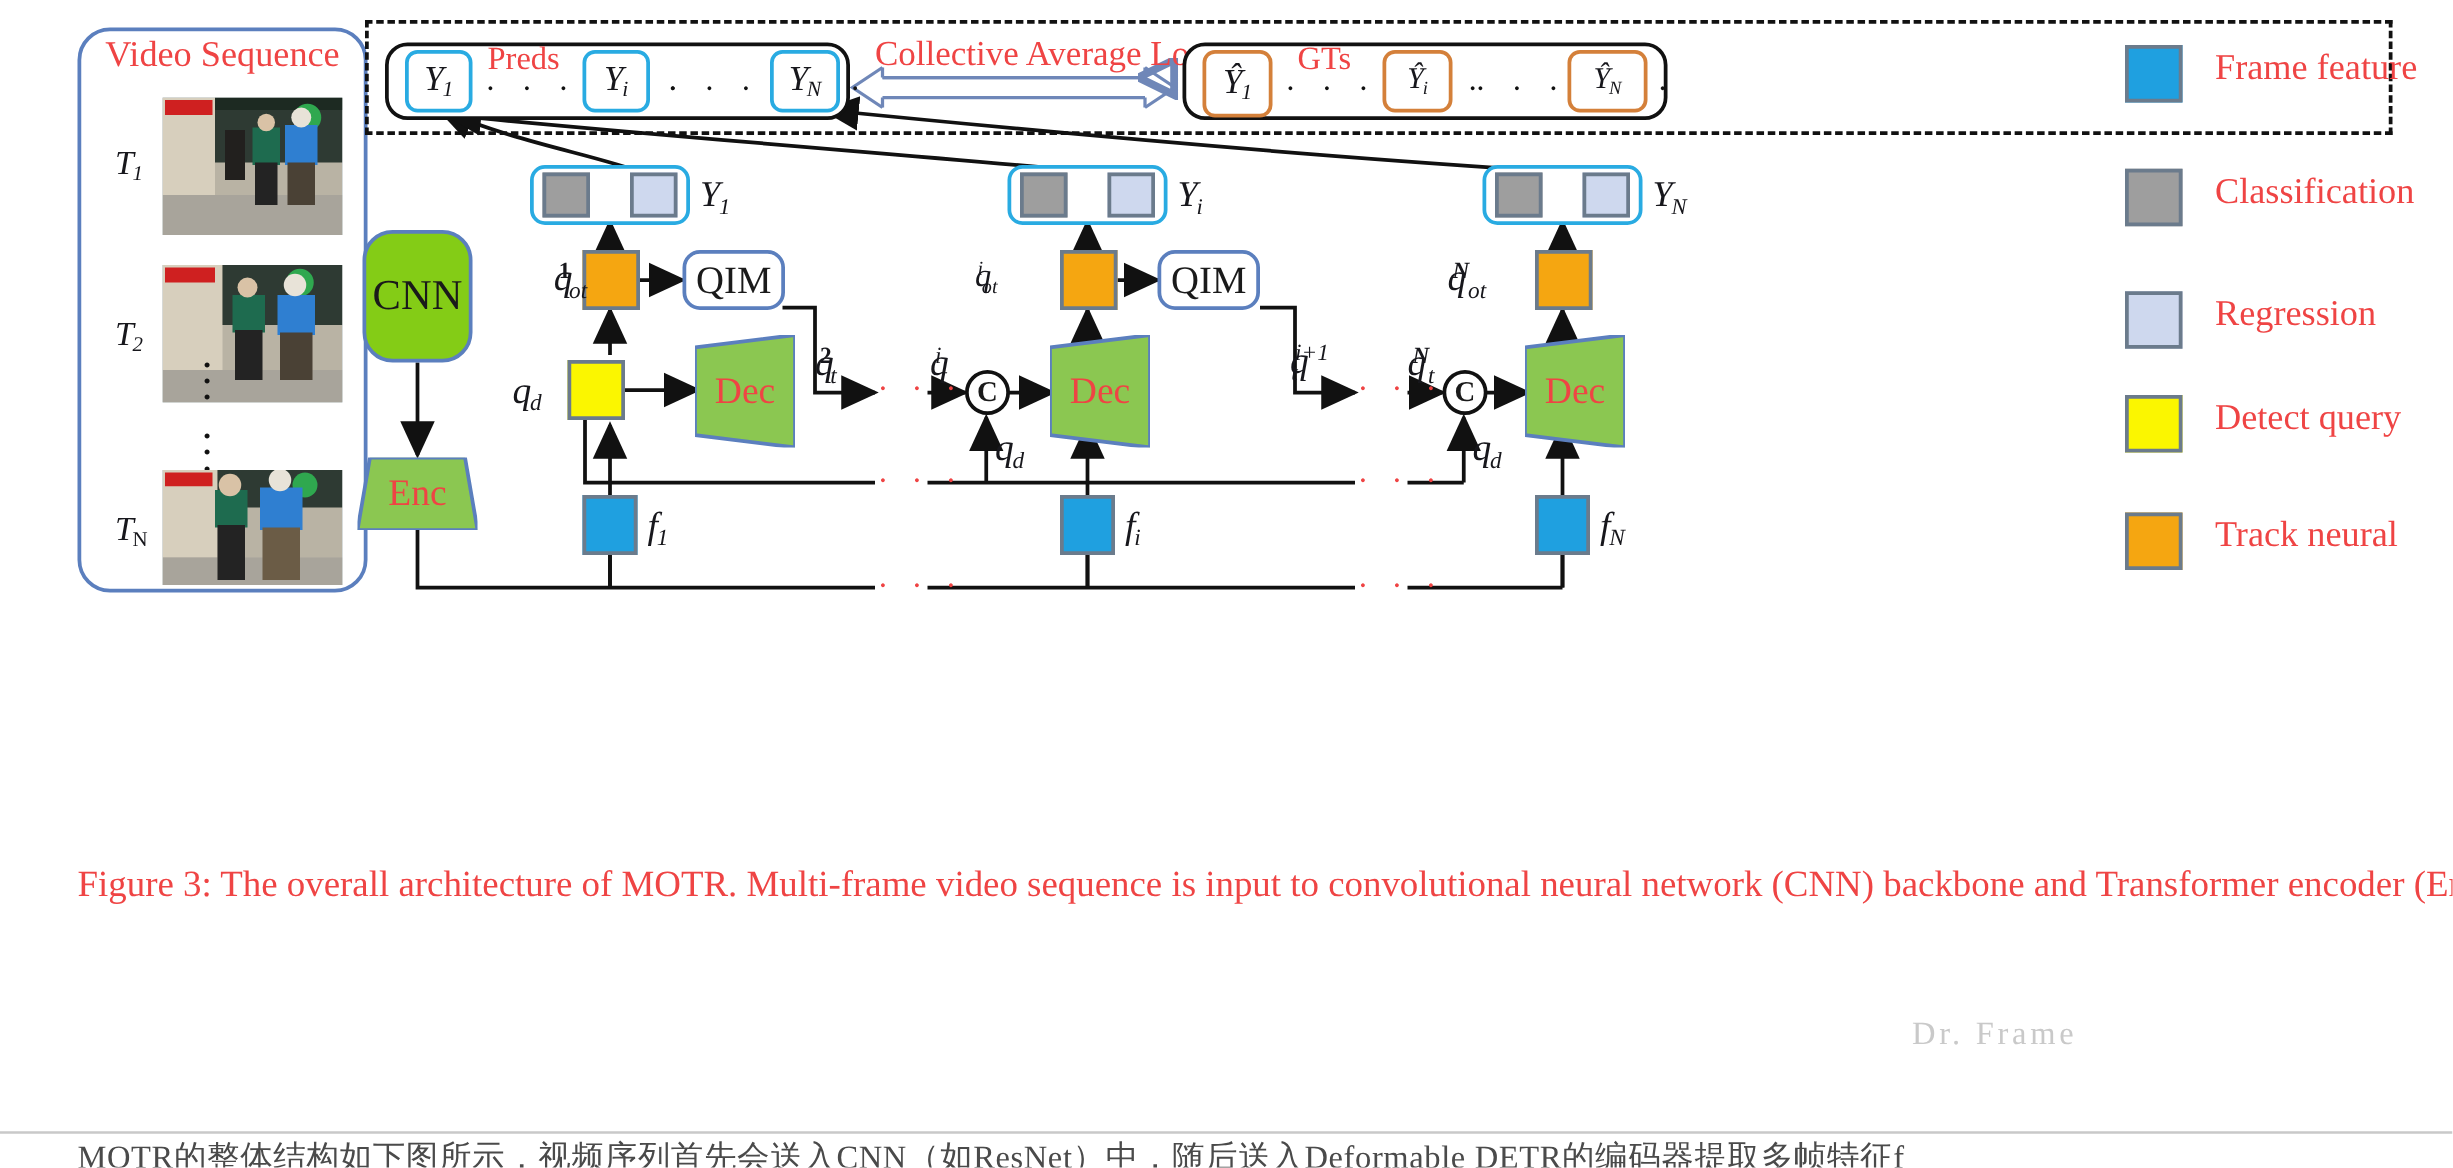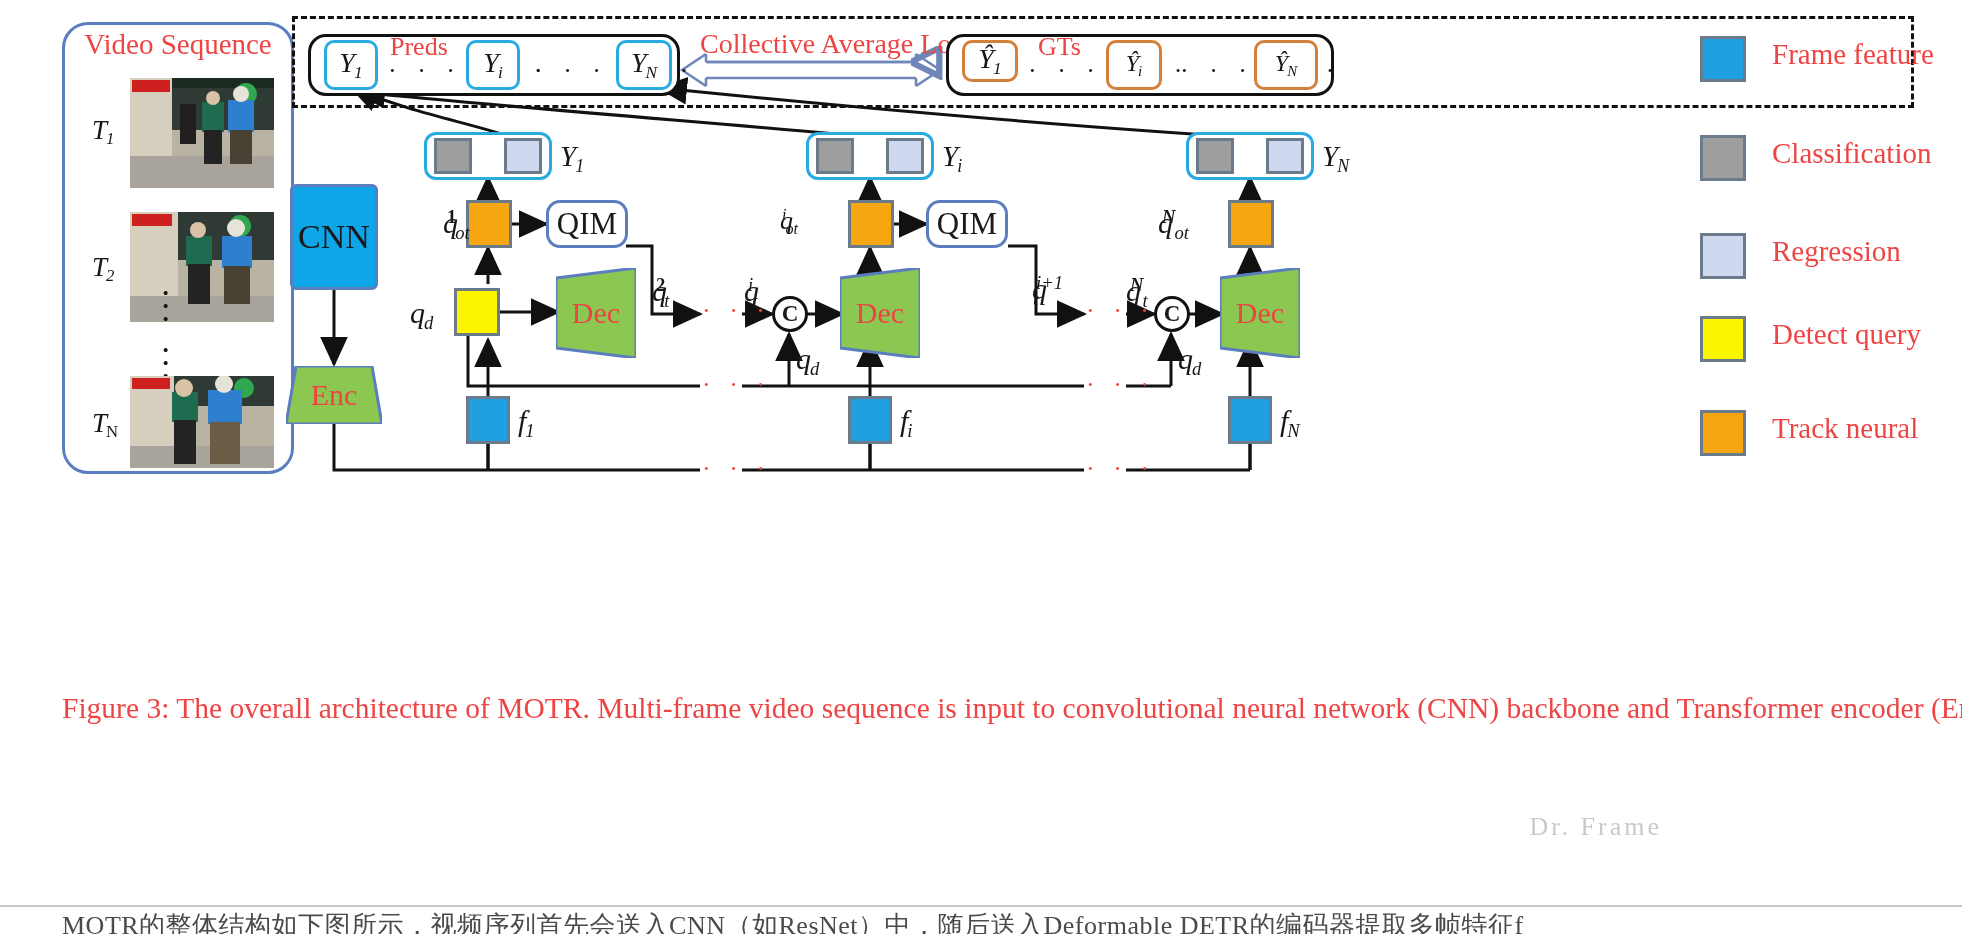--- a/index.html
+++ b/index.html
@@ -25,21 +25,21 @@
 
   
   #dashbox{left:292px;top:16px;width:1622px;height:92px;border:3px dashed #111;box-sizing:border-box;background:transparent;}
   .roundbar{position:absolute;border:3px solid #111;border-radius:18px;background:#fff;box-sizing:border-box;}
   .ybox{position:absolute;border:3px solid #29abe2;border-radius:10px;background:#fff;box-sizing:border-box;display:flex;align-items:center;justify-content:center;}
   .ghbox{position:absolute;border:3px solid #d4803a;border-radius:10px;background:#fff;box-sizing:border-box;display:flex;align-items:center;justify-content:center;}
   .dots6{font-size:26px;letter-spacing:7px;color:#111;}
   .caplbl{font-size:26px;}
 
   
-  .cnnbox{position:absolute;background:#0ea5e9;border:3px solid #5b7fbe;border-radius:6px;display:flex;align-items:center;justify-content:center;font-size:34px;box-sizing:border-box;}
+  .cnnbox{position:absolute;background:#84cc16;border:3px solid #5b7fbe;border-radius:24px;display:flex;align-items:center;justify-content:center;font-size:34px;box-sizing:border-box;}
   .qimbox{position:absolute;background:#fff;border:3px solid #5b7fbe;border-radius:14px;display:flex;align-items:center;justify-content:center;font-size:31px;box-sizing:border-box;}
   .sqr{position:absolute;border:3px solid #6b7b8c;box-sizing:border-box;}
   .orange{background:#f5a611;}
   .yellow{background:#fbf600;}
   .blue{background:#1fa0e0;}
   .gray{background:#9e9e9e;}
   .lav{background:#ced8ee;}
 
   .ypair{position:absolute;border:3px solid #29abe2;border-radius:12px;background:#fff;box-sizing:border-box;}
 
@@ -226,21 +226,21 @@
     <span class="math" style="font-size:28px">Y<span class="sub">i</span></span>
   </div>
   <div class="abs txt dots6" style="left:534px;top:56px;">· · · · · ·</div>
   <div class="ybox" style="left:616px;top:40px;width:56px;height:50px;">
     <span class="math" style="font-size:28px">Y<span class="sub" style="font-style:italic;">N</span></span>
   </div>
 
   <div class="abs txt" style="left:700px;top:28px;font-size:28px;">Collective Average Loss</div>
 
   <div class="roundbar" style="left:946px;top:34px;width:388px;height:62px;"></div>
-  <div class="ghbox" style="left:962px;top:40px;width:56px;height:42px;">
+  <div class="ghbox" style="left:962px;top:40px;width:56px;height:54px;">
     <span class="math" style="font-size:28px">Ŷ<span class="sub">1</span></span>
   </div>
   <div class="abs txt caplbl" style="left:1038px;top:32px;">GTs</div>
   <div class="abs txt dots6" style="left:1028px;top:56px;">· · · · · ·</div>
   <div class="ghbox" style="left:1106px;top:40px;width:56px;height:50px;">
     <span class="math" style="font-size:24px">Ŷ<span class="sub">i</span></span>
   </div>
   <div class="abs txt dots6" style="left:1180px;top:56px;">· · · · · ·</div>
   <div class="ghbox" style="left:1254px;top:40px;width:64px;height:50px;">
     <span class="math" style="font-size:24px">Ŷ<span class="sub" style="font-style:italic;">N</span></span>

